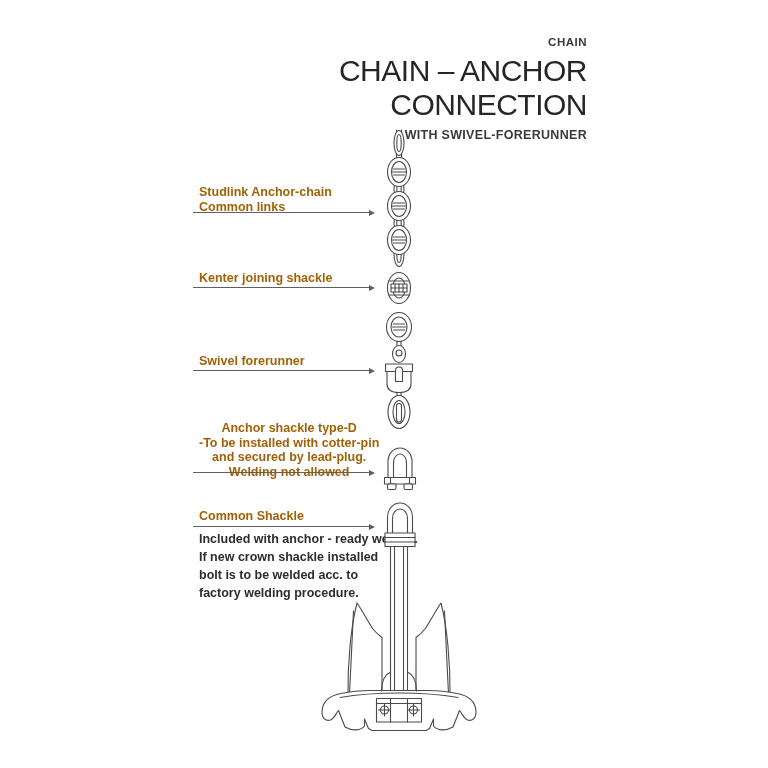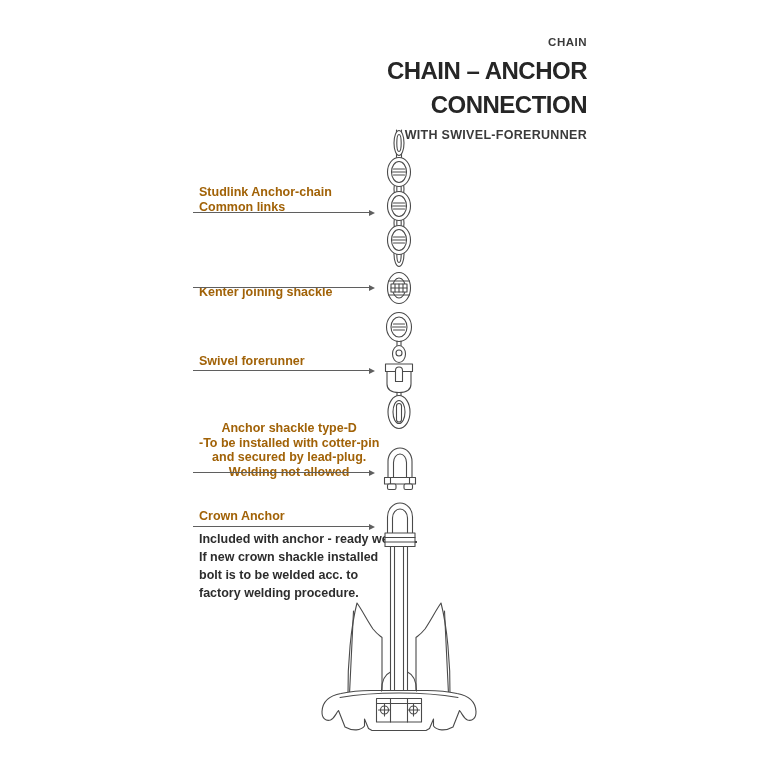--- a/index.html
+++ b/index.html
@@ -2,21 +2,21 @@
 <html><head>
 <meta charset="utf-8">
 <style>
   html,body{margin:0;padding:0;}
   body{
     width:768px;height:768px;background:#ffffff;position:relative;overflow:hidden;
     font-family:"Liberation Sans",sans-serif;color:#2d2d2d;
   }
   .abs{position:absolute;}
   .kicker{font-size:11.5px;font-weight:bold;letter-spacing:0.5px;color:#3a3a3a;}
-  .title{font-size:24px;font-weight:bold;line-height:34px;letter-spacing:-0.5px;color:#262626;text-align:right;white-space:nowrap;}
+  .title{font-size:30px;font-weight:normal;line-height:34px;letter-spacing:-0.5px;color:#262626;text-align:right;white-space:nowrap;}
   .subtitle{font-size:12.5px;font-weight:bold;letter-spacing:0.3px;color:#3a3a3a;white-space:nowrap;}
   .label{font-size:12.5px;font-weight:bold;line-height:14.5px;color:#a16207;white-space:nowrap;}
   .label span{display:block;}
   .note{font-size:12.5px;font-weight:bold;line-height:18px;color:#2d2d2d;white-space:nowrap;}
   .note span{display:block;}
   .arrow{position:absolute;left:193px;width:176px;height:1px;background:#5f5f5f;}
   .arrow::after{
     content:"";position:absolute;right:-6px;top:-2.5px;width:0;height:0;
     border-left:6px solid #5f5f5f;border-top:3px solid transparent;border-bottom:3px solid transparent;
   }
@@ -34,35 +34,35 @@
 </div>
 
 <div class="abs subtitle" style="top:128px;right:181px;">WITH SWIVEL-FORERUNNER</div>
 
 <div class="abs label" style="top:185px;left:199px;">
   <span>Studlink Anchor-chain</span>
   <span>Common links</span>
 </div>
 <div class="arrow" style="top:212px;"></div>
 
-<div class="abs label" style="top:271px;left:199px;margin-top:14px;">Kenter joining shackle</div>
+<div class="abs label" style="top:271px;left:199px;">Kenter joining shackle</div>
 <div class="arrow" style="top:287px;"></div>
 
 <div class="abs label" style="top:354px;left:199px;">Swivel forerunner</div>
 <div class="arrow" style="top:370px;"></div>
 
 <div class="abs label" style="top:421px;left:199px;text-align:center;">
   <span>Anchor shackle type-D</span>
   <span>-To be installed with cotter-pin</span>
   <span>and secured by lead-plug.</span>
   <span>Welding not allowed</span>
 </div>
 <div class="arrow" style="top:472px;"></div>
 
-<div class="abs label" style="top:509px;left:199px;">Crown Anchor</div>
+<div class="abs label" style="top:509px;left:199px;">Common Shackle</div>
 <div class="arrow" style="top:526px;"></div>
 <div class="abs note" style="top:530px;left:199px;">
   <span>Included with anchor - ready welded.</span>
   <span>If new crown shackle installed</span>
   <span>bolt is to be welded acc. to</span>
   <span>factory welding procedure.</span>
 </div>
 
 <svg class="abs" style="top:126px;left:310px;" width="180" height="616" viewBox="310 126 180 616" aria-hidden="true">
 

